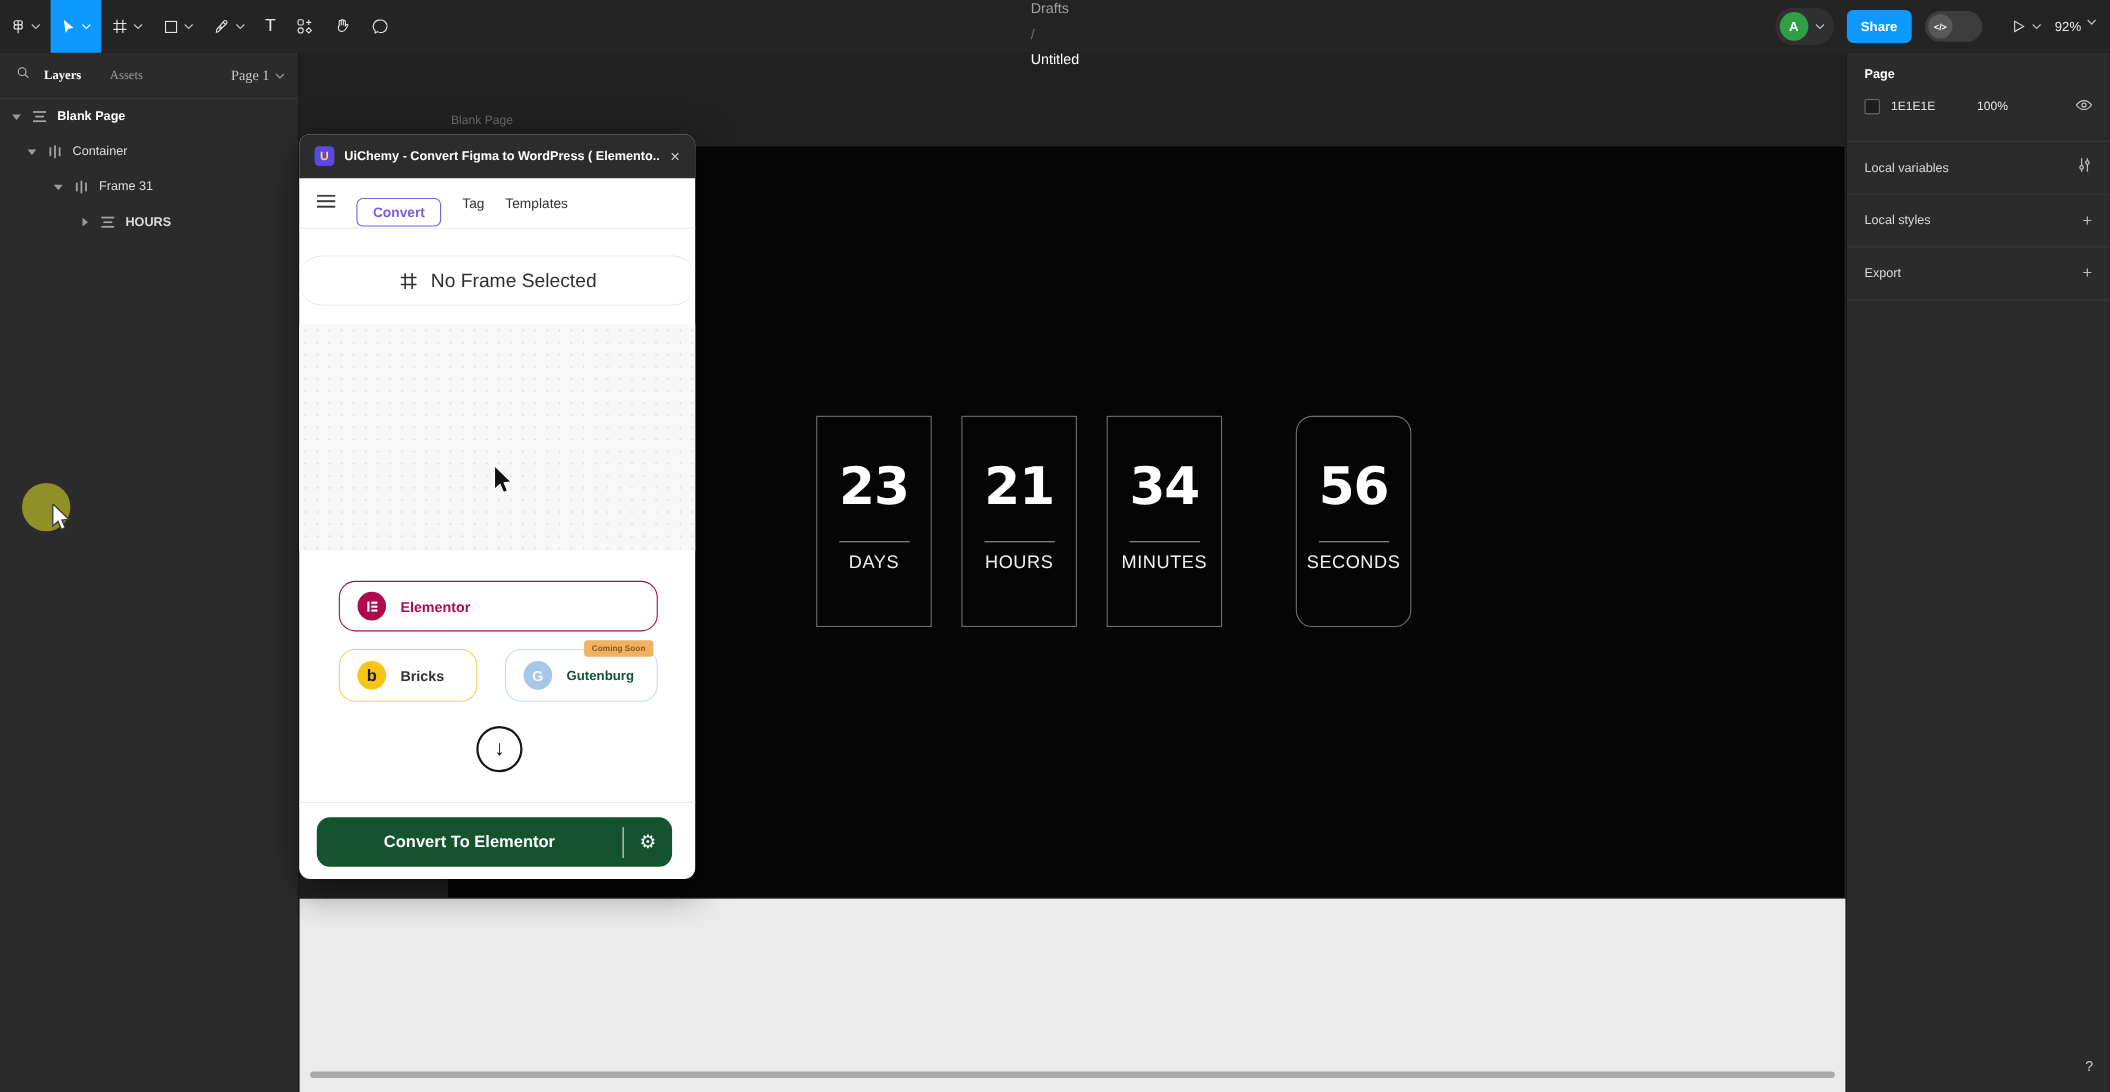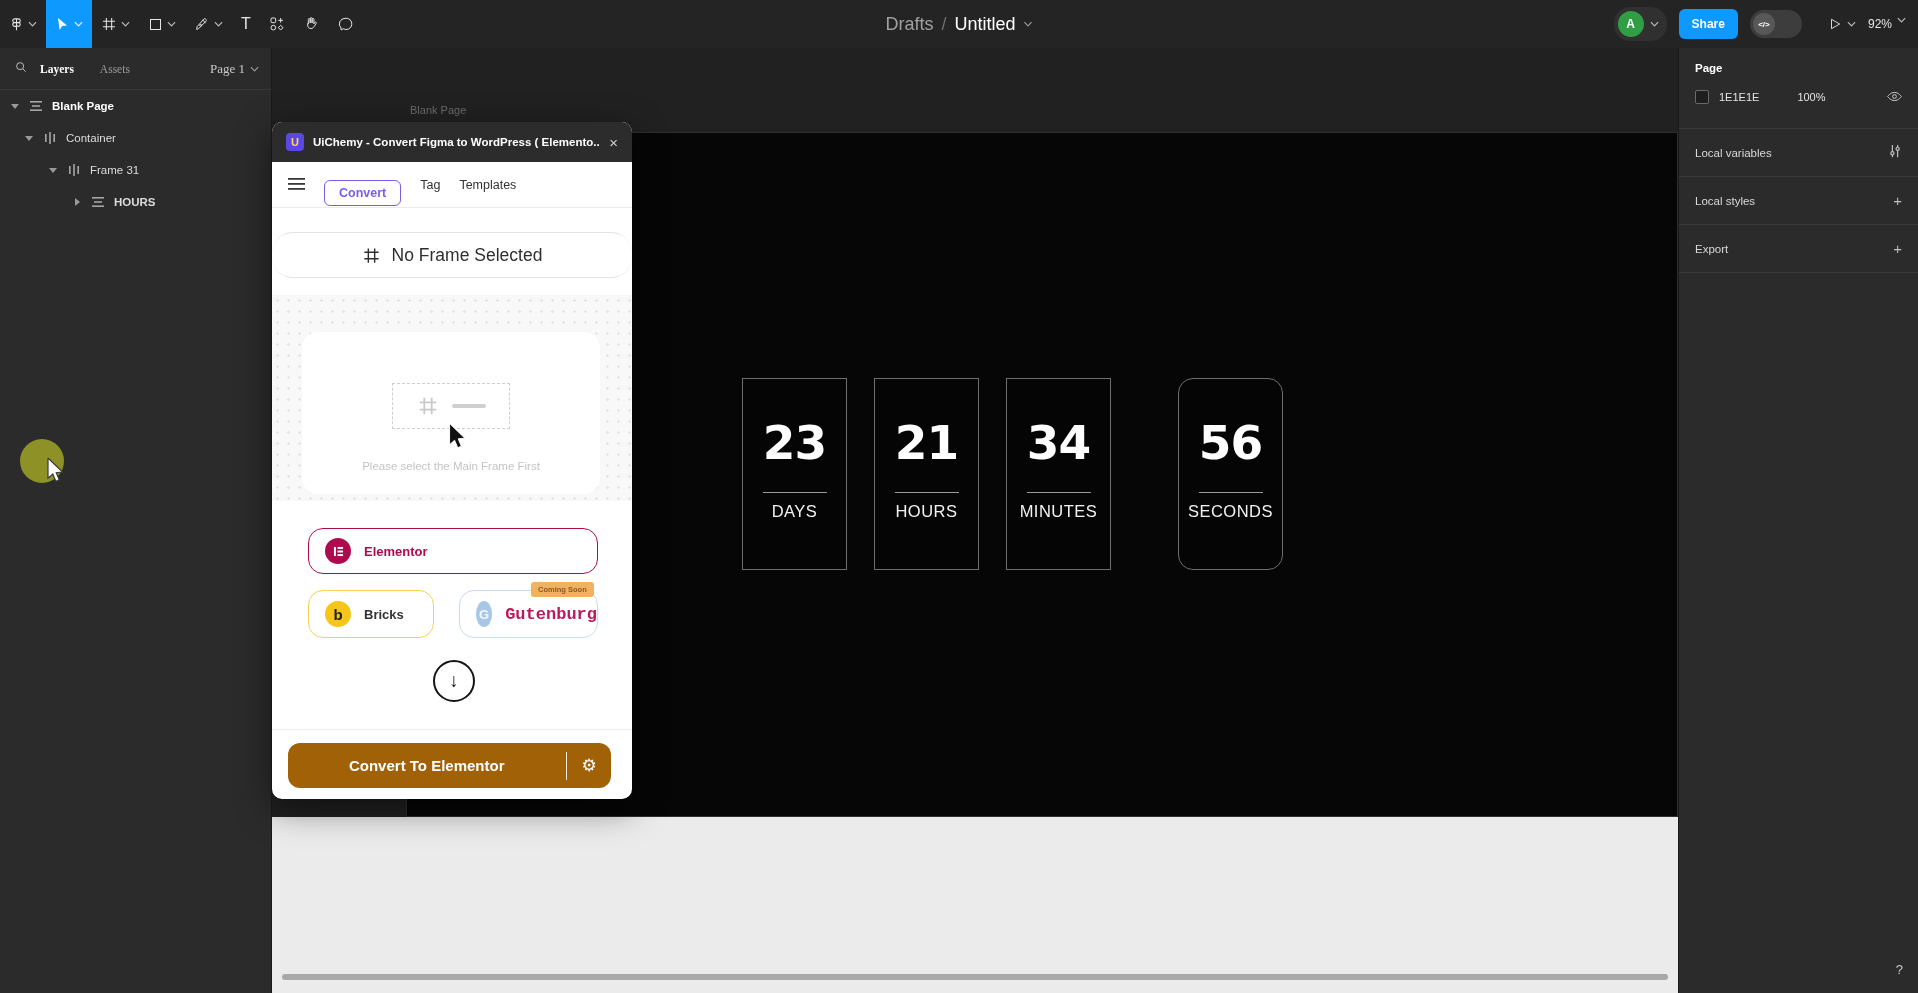--- a/index.html
+++ b/index.html
@@ -6,21 +6,21 @@
   html,body { width:1918px; height:993px; overflow:hidden; background:#111; }
   body { font-family:"Liberation Sans", sans-serif; }
   #app { position:relative; width:1918px; height:993px; background:#212121; }
 
   
   .toolbar { position:absolute; left:0; top:0; width:1918px; height:48px; background:#242424; display:flex; align-items:center; z-index:20; }
   .tool { height:48px; display:flex; align-items:center; justify-content:center; gap:4px; padding:0 9px; color:#e6e6e6; }
   .tool svg { display:block; }
   .tool.active { background:#0d99ff; }
   .chev { width:9px; height:6px; }
-  .breadcrumb { position:absolute; left:50%; top:0; transform:translateX(-50%); height:48px; display:flex; align-items:center; gap:8px; font-size:18px; }
+  .breadcrumb { position:absolute; left:50%; top:0; transform:translateX(-50%); height:48px; display:flex; gap:8px; font-size:13px;flex-direction:column; }
   .crumb-folder { color:#a0a0a0; }
   .crumb-sep { color:#6f6f6f; }
   .crumb-file { color:#ffffff; font-weight:500; }
   .tb-right { position:absolute; right:12px; top:0; height:48px; display:flex; align-items:center; gap:12px; }
   .avatar-group { display:flex; align-items:center; gap:6px; padding:4px 8px 4px 4px; border-radius:16px; background:#303030; }
   .avatar { width:26px; height:26px; border-radius:50%; background:#2f9e44; color:#fff; font-size:12px; font-weight:700; display:flex; align-items:center; justify-content:center; }
   .share-btn { height:30px; padding:0 13px; background:#0d99ff; color:#fff; border:none; border-radius:6px; font-size:12px; font-weight:600; font-family:inherit; }
   .dev-toggle { width:52px; height:28px; border-radius:14px; background:#3d3d3d; display:flex; align-items:center; padding:3px; }
   .dev-knob { width:22px; height:22px; border-radius:50%; background:#585858; color:#fff; font-size:8px; font-weight:700; display:flex; align-items:center; justify-content:center; letter-spacing:0; }
   .play-group { display:flex; align-items:center; gap:5px; margin-left:14px; color:#e6e6e6; }
@@ -67,25 +67,25 @@
   .pv-hint { position:absolute; left:0; top:128px; width:100%; text-align:center; color:#c4c4c4; font-size:11.5px; }
   .target-btn { position:absolute; display:flex; align-items:center; gap:13px; border-radius:15px; background:#fff; padding-left:16px; }
   .t-logo { width:26px; height:26px; border-radius:50%; display:flex; align-items:center; justify-content:center; font-weight:700; }
   .elementor { left:36px; top:406px; width:290px; height:46px; border:1.5px solid #ae0a4e; }
   .elementor .t-label { color:#ae0a4e; font-size:13px; font-weight:600; }
   .bricks { left:36px; top:468px; width:126px; height:48px; border:1.5px solid #f6d158; }
   .bricks .t-logo { background:#f5c518; color:#1d1d1d; font-size:15px; }
   .bricks .t-label { color:#333; font-size:13px; font-weight:600; }
   .gutenburg { left:187px; top:468px; width:139px; height:48px; border:1.5px solid #c7dcf0; }
   .gutenburg .t-logo { background:#a7c7e7; color:#f3f8fd; font-size:13px; }
-  .gutenburg .t-label { color:#be185d; font-size:17px; font-weight:600;font-family:Liberation Mono, monospace; }
+  .gutenburg .t-label { color:#14532d; font-size:12px; font-weight:600; }
   .soon-badge { position:absolute; left:259px; top:460px; background:#f0b160; color:#8a5a20; font-size:7.5px; font-weight:600; padding:3px 7px; border-radius:3px; z-index:2; }
   .down-btn { position:absolute; left:161px; top:538px; width:42px; height:42px; border:2px solid #151515; border-radius:50%; display:flex; align-items:center; justify-content:center; font-size:19px; color:#111; background:#fff; }
   .dlg-divider { position:absolute; left:0; top:607px; width:100%; height:1px; background:#ededed; }
-  .convert-btn { position:absolute; left:16px; top:621px; width:323px; height:45px; background:#a16207; border:none; border-radius:12px; display:flex; align-items:center; font-family:inherit; }
+  .convert-btn { position:absolute; left:16px; top:621px; width:323px; height:45px; background:#14532d; border:none; border-radius:12px; display:flex; align-items:center; font-family:inherit; }
   .convert-label { flex:1; color:#ffffff; font-size:15px; font-weight:700; text-align:center; }
   .convert-sep { width:1.5px; height:28px; background:rgba(255,255,255,.85); }
   .gear-zone { width:44px; display:flex; align-items:center; justify-content:center; color:#ffffff; font-size:17px; }
 
   
   .rpanel { position:absolute; left:1678px; top:48px; width:240px; height:945px; background:#2b2b2b; border-left:1px solid #1a1a1a; z-index:10; }
   .rp-tabs { height:40px; display:flex; align-items:center; padding:0 16px; gap:20px; border-bottom:1px solid #3a3a3a; }
   .rp-tab.on { color:#fff; font-weight:700; font-size:11.5px; }
   .rp-tab.off { color:#a5a5a5; font-size:11.5px; }
   .rp-page { height:81px; border-bottom:1px solid #3a3a3a; padding:14px 16px 0; }
@@ -361,29 +361,20 @@
     </div>
 
     <div class="status-row">
       <svg width="19" height="19" viewBox="0 0 24 24" stroke="#2f2f2f" stroke-width="1.8" fill="none">
           <path d="M8 3v18M16 3v18M3 8h18M3 16h18"></path>
         </svg>
       <span class="txt">No Frame Selected</span>
     </div>
 
     <div class="preview">
-      <div class="pv-card">
-        <div class="pv-dashed">
-          <svg width="22" height="22" viewBox="0 0 24 24" stroke="#c9c9c9" stroke-width="2" fill="none">
-              <path d="M8 3v18M16 3v18M3 8h18M3 16h18"></path>
-            </svg>
-          <span class="pv-dash"></span>
-        </div>
-        <div class="pv-hint">Please select the Main Frame First</div>
-      </div>
       <svg class="cursor" style="left:176px; top:128px;" width="22" height="26" viewBox="0 0 14 16">
         <path d="M1 0l0 13.5 3.2-2.8 2 4.8 2.3-1-2-4.7 4.2-.4z" fill="#111" stroke="#fff" stroke-width="0.6"></path>
       </svg>
     </div>
 
     <div class="target-btn elementor">
       <span class="t-logo" style="background:#ae0a4e;">
         <svg width="13" height="13" viewBox="0 0 20 20" fill="#fff">
             <rect x="3" y="3" width="3" height="14"></rect>
             <rect x="8.5" y="3" width="8.5" height="3"></rect>

